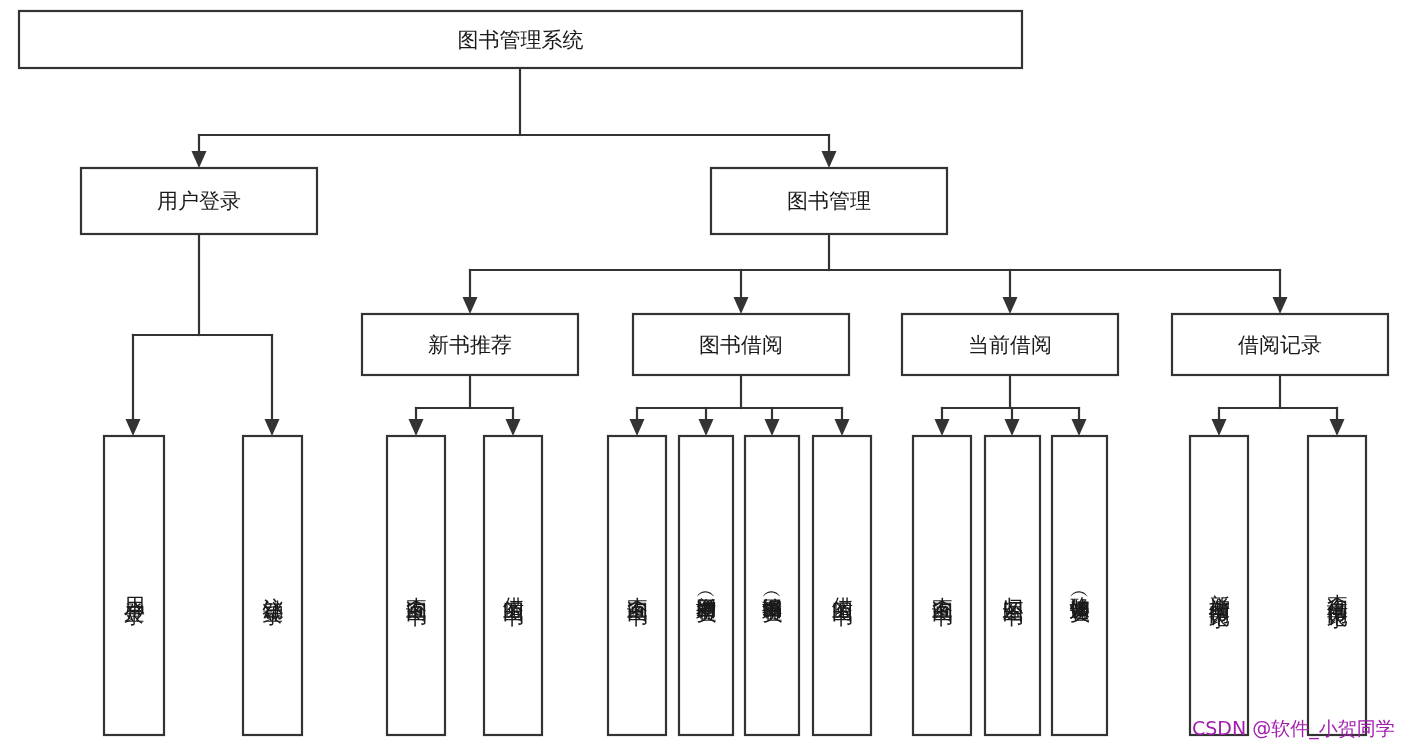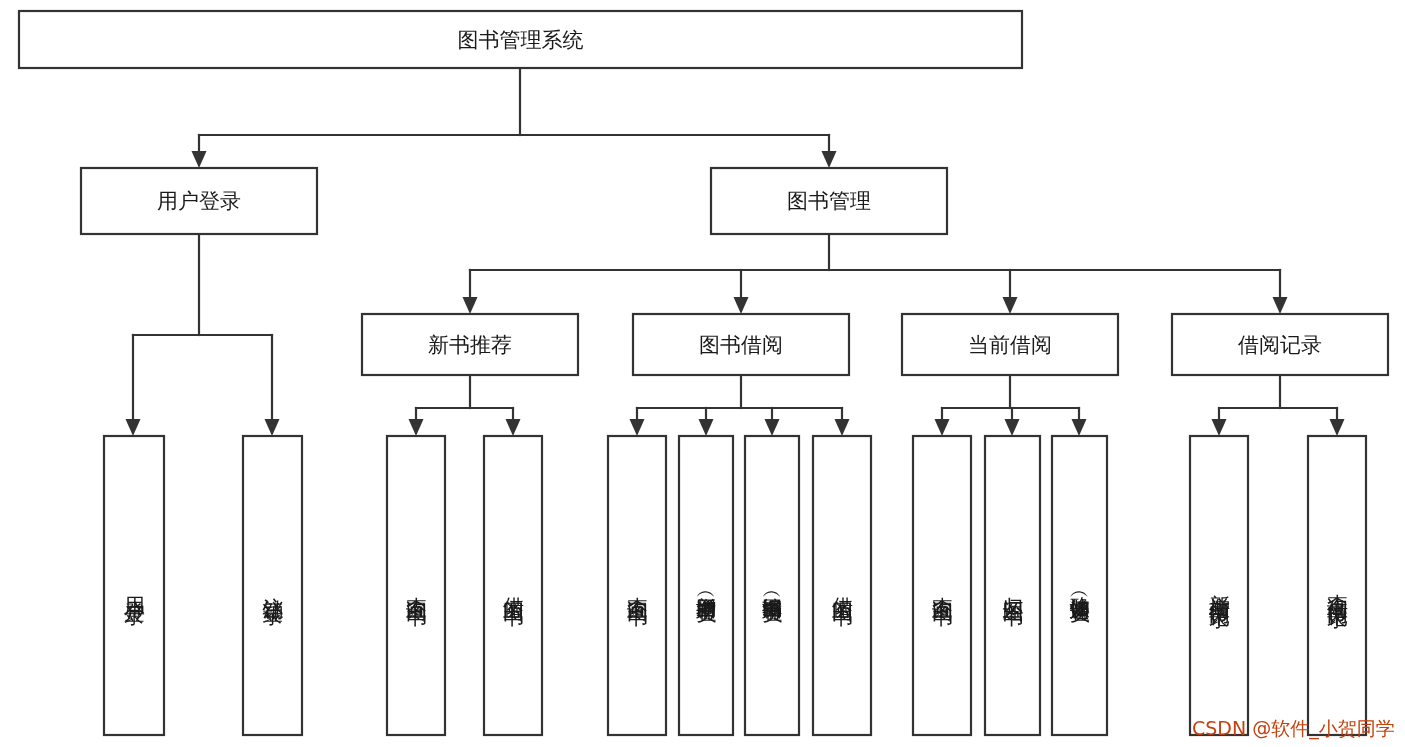--- a/index.html
+++ b/index.html
@@ -61,21 +61,21 @@
     align-items: center;
     justify-content: center;
     box-sizing: border-box;
     pointer-events: none;
     white-space: nowrap;
   }
   .watermark {
     position: absolute;
     font-family: "DejaVu Sans", "Liberation Sans", sans-serif;
     font-size: 19px;
-    color: #c2410c;
+    color: #a21caf;
     white-space: nowrap;
     pointer-events: none;
   }
 </style>
 </head>
 <body>
 
 <div id="diagram-root">
   <svg id="tree-svg" viewBox="0 0 1405 747" xmlns="http://www.w3.org/2000/svg">
     <g id="edges-layer">

